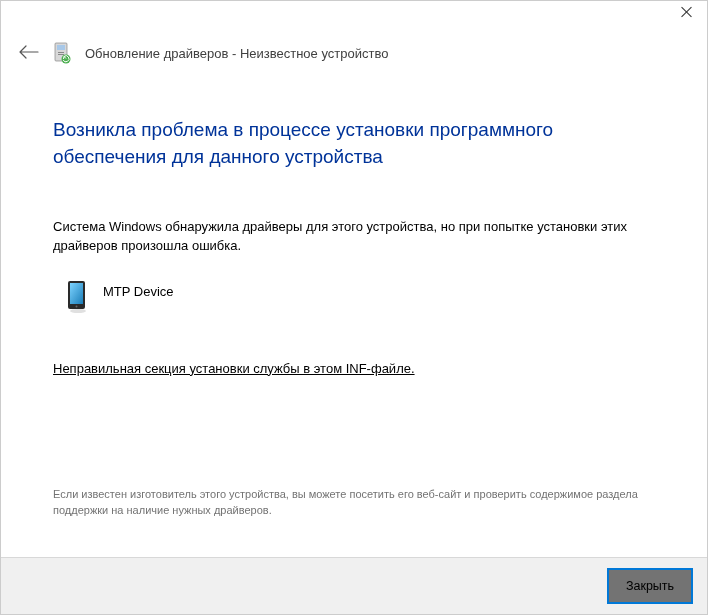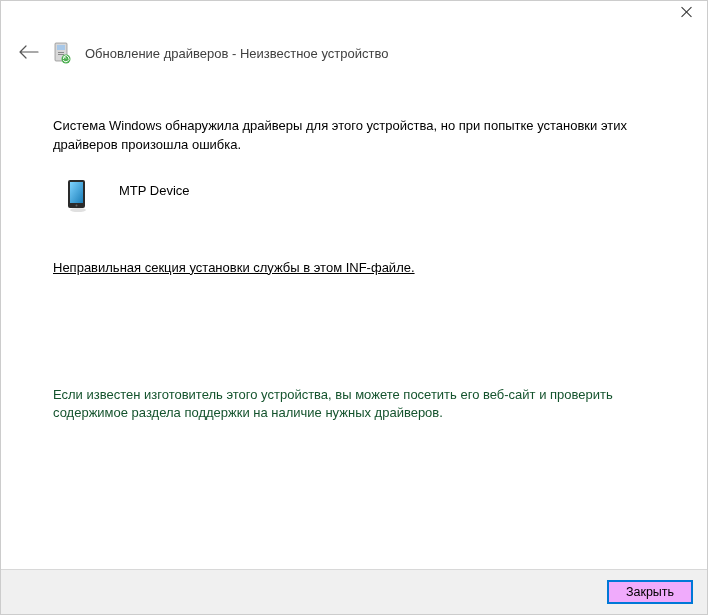--- a/index.html
+++ b/index.html
@@ -79,21 +79,21 @@
     }
     .description {
       font-size: 13px;
       color: #000;
       line-height: 1.45;
       margin-bottom: 22px;
     }
     .device-row {
       display: flex;
       align-items: flex-start;
-      gap: 30px;
+      gap: 14px;
       margin-left: 12px;
       margin-bottom: 46px;
       padding-top: 2px;
     }
     .device-icon {
       width: 24px;
       height: 34px;
       flex-shrink: 0;
     }
     .device-name {
@@ -102,39 +102,39 @@
       padding-top: 4px;
     }
     .error-text {
       font-size: 13px;
       color: #000;
       line-height: 1.45;
       margin-bottom: 108px;
       text-decoration: underline;
     }
     .hint-text {
-      font-size: 13px;
-      color: #14532d;
+      font-size: 11px;
+      color: #737373;
       line-height: 1.45;
     }
     .footer {
       position: absolute;
       bottom: 0;
       left: 0;
       right: 0;
       border-top: 1px solid #d8d8d8;
       background: #f0f0f0;
       padding: 10px 14px;
       display: flex;
       justify-content: flex-end;
     }
     .close-button {
       min-width: 86px;
-      height: 24px;
-      background: #f0abfc;
+      height: 36px;
+      background: #737373;
       border: 2px solid #0078d7;
       font-family: inherit;
       font-size: 12.5px;
       color: #000;
       cursor: pointer;
       padding: 0 12px;
     }
   </style>
 </head>
 <body>
@@ -156,20 +156,21 @@
       <rect x="5" y="11" width="6" height="1" fill="#888"></rect>
       <rect x="5" y="13" width="6" height="1" fill="#888"></rect>
       <circle cx="13" cy="18" r="4.5" fill="#4caf50"></circle>
       <path d="M10.5 18 L11 15.5 L13 17.5 M11 15.5 A3 3 0 1 1 10.2 19" stroke="#fff" stroke-width="1" fill="none"></path>
     </svg>
   </div>
   <span class="header-title">Обновление драйверов - Неизвестное устройство</span>
 </div>
 
 <div class="content">
+  <h1 class="main-heading">Возникла проблема в процессе установки программного обеспечения для данного устройства</h1>
   <p class="description">Система Windows обнаружила драйверы для этого устройства, но при попытке установки этих драйверов произошла ошибка.</p>
 
   <div class="device-row">
     <div class="device-icon">
       <svg width="24" height="34" viewBox="0 0 24 34">
         <rect x="3" y="1" width="17" height="28" rx="2" fill="#2a2a2a"></rect>
         <rect x="5" y="3" width="13" height="21" fill="#3aa8e8"></rect>
         <rect x="5" y="3" width="13" height="21" fill="url(#g1)"></rect>
         <defs>
           <linearGradient id="g1" x1="0" y1="0" x2="1" y2="1">

